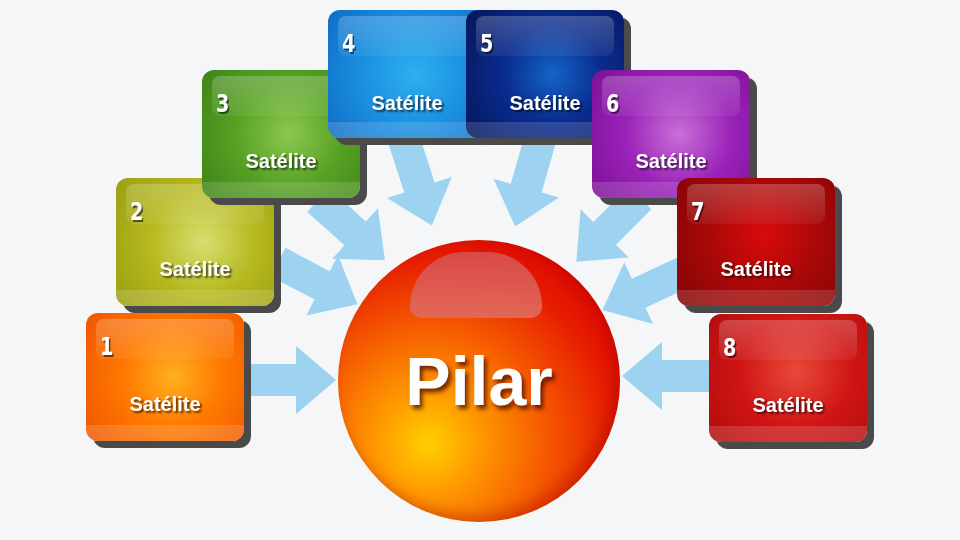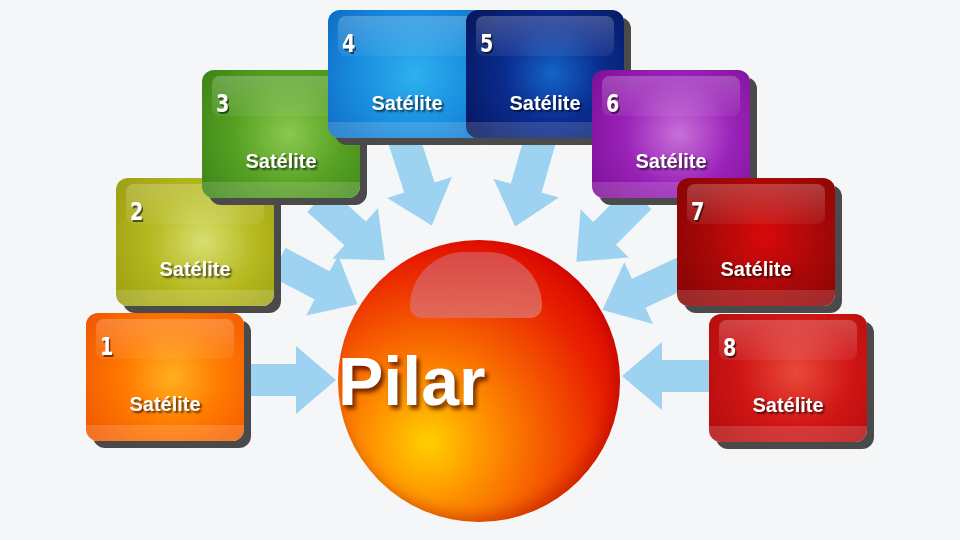--- a/index.html
+++ b/index.html
@@ -15,21 +15,21 @@
   .sat .num { position:absolute; left:14px; top:20px; color:#fff; font-weight:bold; font-size:24px;
          font-family:"DejaVu Sans", sans-serif; text-shadow:2px 2px 0 rgba(0,0,0,0.55); transform:scaleX(0.8); transform-origin:left; }
   .sat .lbl { position:absolute; left:0; right:0; top:80px; text-align:center; color:#fff; font-weight:bold;
          font-size:20px; text-shadow:2px 2px 2px rgba(0,0,0,0.6); }
   #pilar { position:absolute; left:338px; top:240px; width:282px; height:282px; border-radius:50%;
          background: radial-gradient(circle at 32% 72%, #ffd000 0%, #ff9a00 18%, #f55a00 42%, #e81f00 65%, #d60000 85%);
          box-shadow: inset -6px -6px 14px rgba(150,0,0,0.35); }
   #pilar .hl { position:absolute; left:72px; top:12px; width:132px; height:66px;
          border-radius:66px 66px 14px 14px;
          background:linear-gradient(#d94b4b, #e06a5a); opacity:0.95; }
-  #pilar .txt { position:absolute; left:0; right:0; top:102px; color:#fff; font-weight:bold;
+  #pilar .txt { position:absolute; left:0; right:0; top:102px; text-align:center; color:#fff; font-weight:bold;
          font-size:68px; text-shadow:3px 4px 4px rgba(60,0,0,0.7); }
 </style>
 </head>
 <body>
 
 <svg id="arrows" viewBox="0 0 960 540">
   <defs>
     <polygon id="arr" points="0,-16 50,-16 50,-34 90,0 50,34 50,16 0,16" fill="#9dd3f0"></polygon>
   </defs>
 

